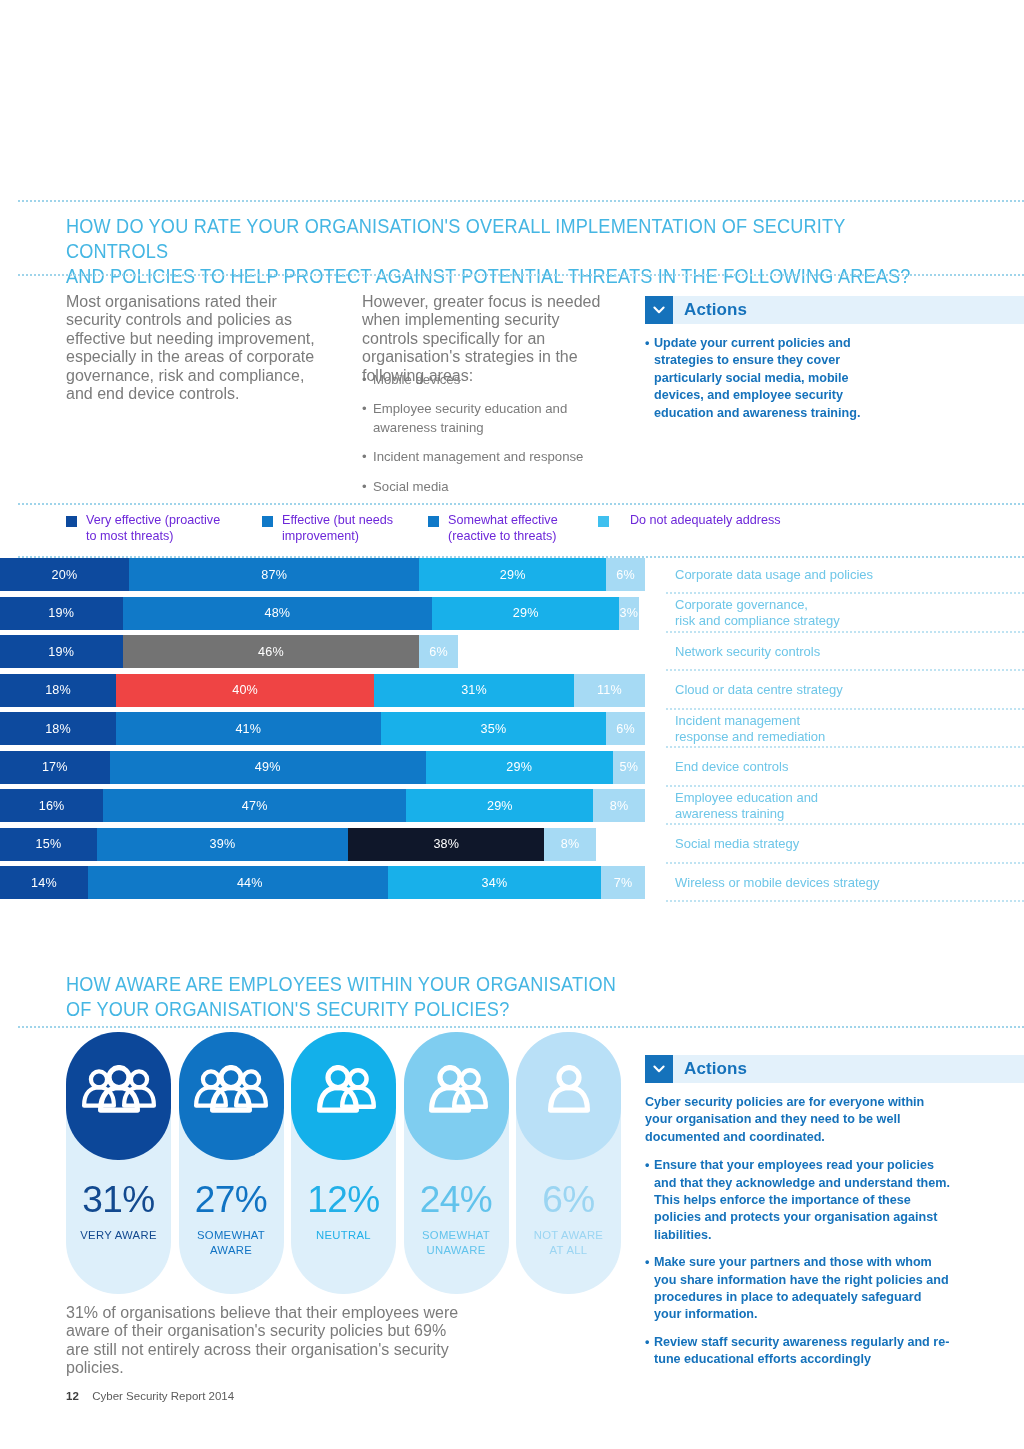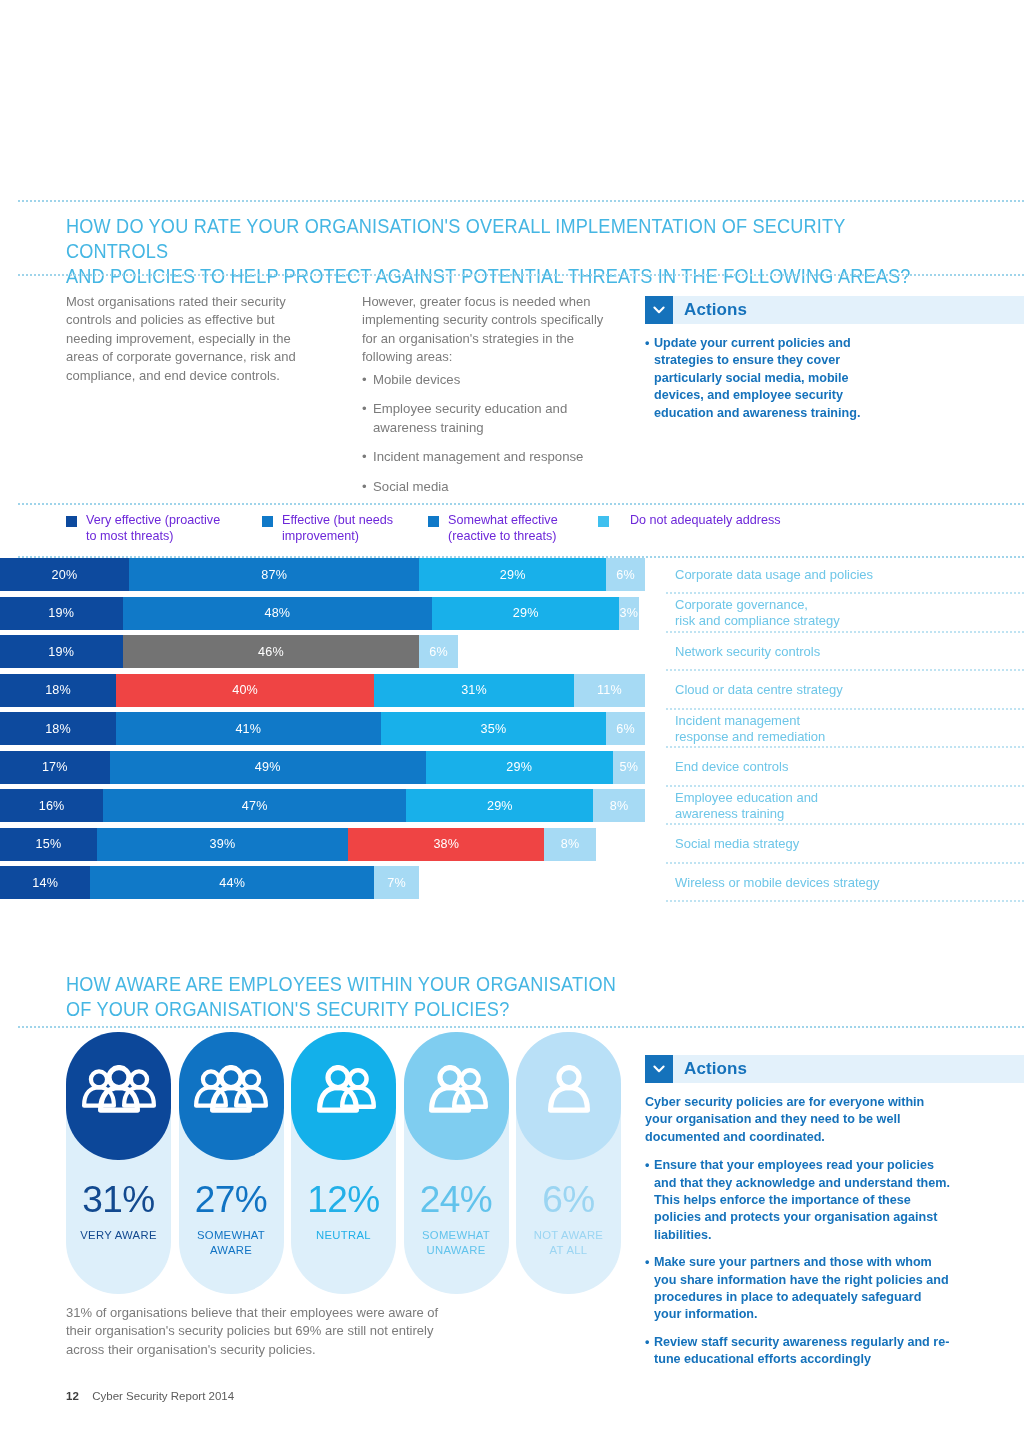--- a/index.html
+++ b/index.html
@@ -29,21 +29,21 @@
     text-transform:uppercase;
     font-stretch:condensed;
     transform:scaleX(.93);
     transform-origin:left top;
     white-space:pre-line;
   }
 
   
   .body-text{
     color:#7b7b7b;
-    font-size:13px;
+    font-size:16px;
     line-height:18.4px;
     font-weight:400;
   }
   .bullet-row{
     display:flex;
     color:#7b7b7b;
     font-size:13.2px;
     line-height:18.4px;
     margin-bottom:11px;
   }
@@ -338,32 +338,33 @@
         <div class="cat-cell" style="position: absolute; left: 666px; top: 0px; width: 350px; height: 33px;">
           <div class="cat-lab">Employee education and
 awareness training</div>
         </div>
       </div>
       <div style="position: absolute; left: 666px; right: 0px; top: 265px; border-top: 2px dotted rgb(191, 227, 242); height: 0px;"></div>
       <div class="bar-row" style="position: absolute; left: 0px; top: 269.5px; width: 1024px; height: 33px;">
         <div class="bar-track" style="width: 645px; height: 33px; border-radius: 13px;">
           <div class="seg" style="background: rgb(13, 74, 158); width: 96.75px;">15%</div>
           <div class="seg" style="background: rgb(16, 121, 200); width: 251.55px;">39%</div>
-          <div class="seg" style="background: #ef4444; width: 196px;">38%</div>
+          <div class="seg" style="background: #0f172a; width: 196px;">38%</div>
           <div class="seg" style="background: rgb(166, 218, 244); width: 51.6px; color: rgb(255, 255, 255);">8%</div>
         </div>
         <div class="cat-cell" style="position: absolute; left: 666px; top: 0px; width: 350px; height: 33px;">
           <div class="cat-lab">Social media strategy</div>
         </div>
       </div>
       <div style="position: absolute; left: 666px; right: 0px; top: 303.5px; border-top: 2px dotted rgb(191, 227, 242); height: 0px;"></div>
       <div class="bar-row" style="position: absolute; left: 0px; top: 308px; width: 1024px; height: 33px;">
         <div class="bar-track" style="width: 645px; height: 33px;">
           <div class="seg" style="background: rgb(13, 74, 158); width: 90.3px;">14%</div>
-          <div class="seg" style="background: rgb(16, 121, 200); width: 283.8px;">44%</div>
+          <div class="seg" style="background: rgb(16, 121, 200); width: 283.8px; padding-left: 24px;">44%</div>
+          <div class="seg" style="background: rgb(24, 176, 234); width: 219.3px;">34%</div>
           <div class="seg" style="background: rgb(166, 218, 244); width: 45.15px; color: rgb(255, 255, 255);">7%</div>
         </div>
         <div class="cat-cell" style="position: absolute; left: 666px; top: 0px; width: 350px; height: 33px;">
           <div class="cat-lab">Wireless or mobile devices strategy</div>
         </div>
       </div>
       <div style="position: absolute; left: 666px; right: 0px; top: 342px; border-top: 2px dotted rgb(191, 227, 242); height: 0px;"></div>
     </div>
 
   <div class="sec-head" style="position:absolute;left:66px;top:972px;width:700px;">HOW AWARE ARE EMPLOYEES WITHIN YOUR ORGANISATION

